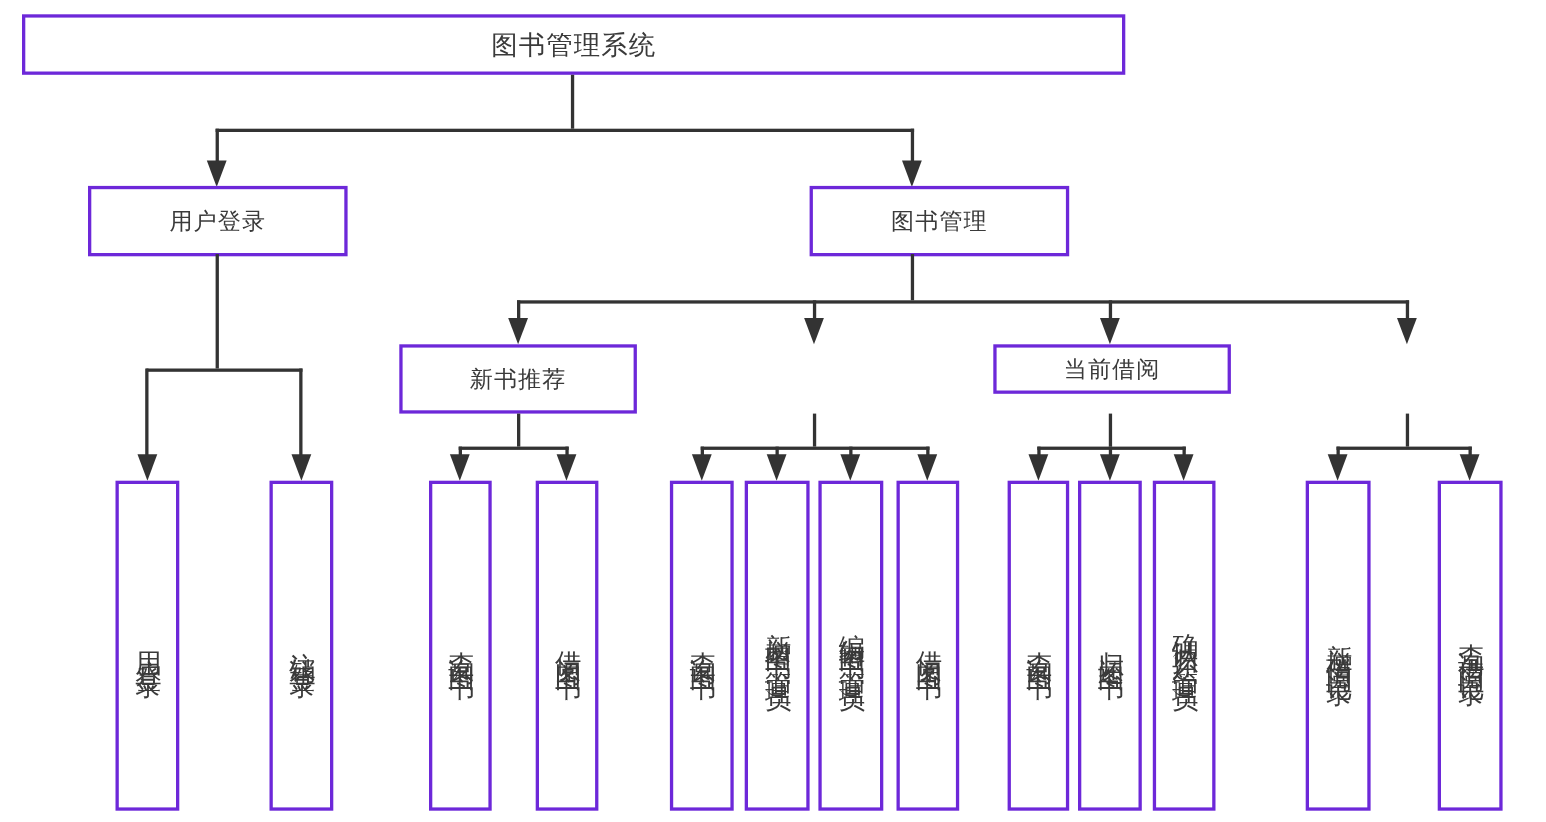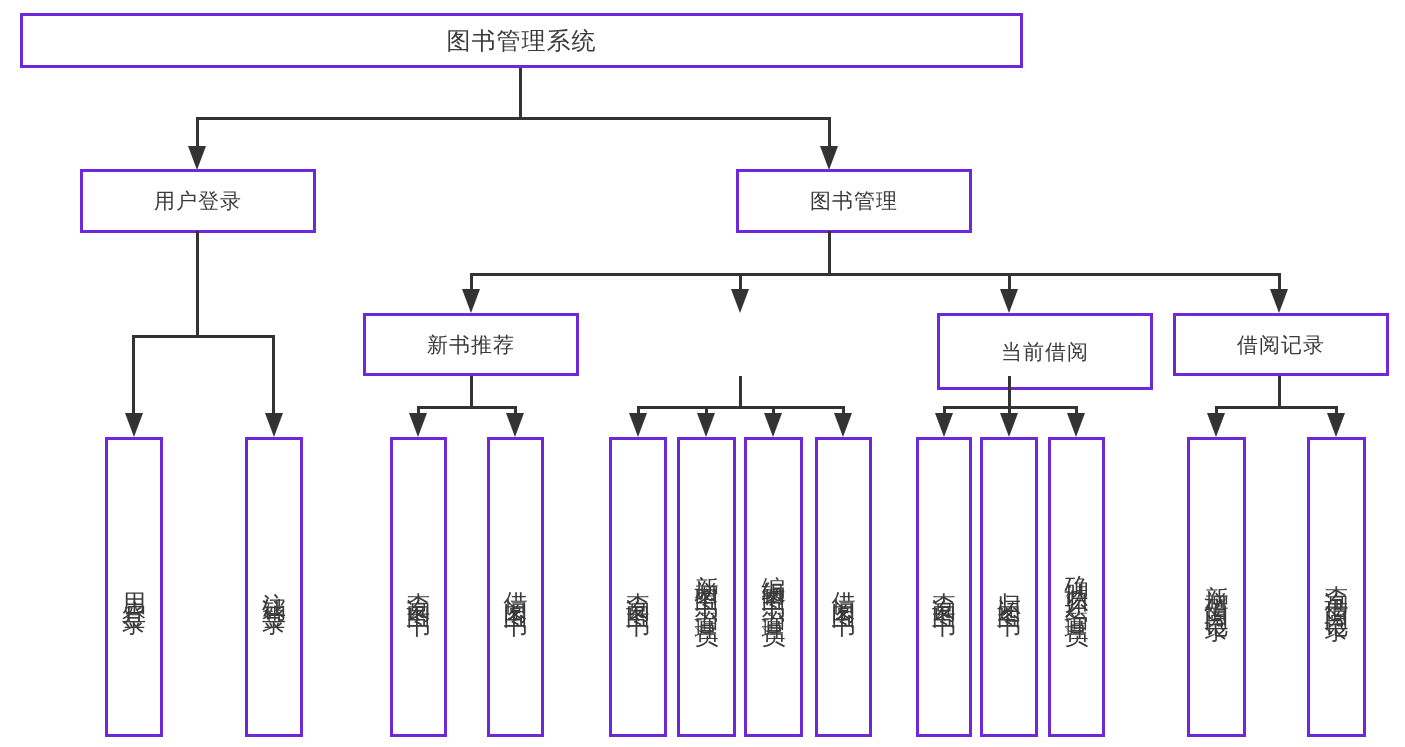--- a/index.html
+++ b/index.html
@@ -93,22 +93,21 @@
   <div class="vline" style="left:470px; top:273px; height:18px;"></div>
   <div class="arrowhead" style="left:462px; top:289px;"></div>
   <div class="vline" style="left:739px; top:273px; height:18px;"></div>
   <div class="arrowhead" style="left:731px; top:289px;"></div>
   <div class="vline" style="left:1008px; top:273px; height:18px;"></div>
   <div class="arrowhead" style="left:1000px; top:289px;"></div>
   <div class="vline" style="left:1278px; top:273px; height:18px;"></div>
   <div class="arrowhead" style="left:1270px; top:289px;"></div>
 
   <div class="box hbox" style="left:363px; top:313px; width:216px; height:63px;">新书推荐</div>
-  <div class="box hbox" style="left:937px; top:313px; width:216px; height:77px;">当前借阅</div>
-  <div class="box hbox" style="left:1173px; top:313px; width:216px; height:63px;">借阅记录</div>
+  <div class="box hbox" style="left:903px; top:313px; width:216px; height:45px;">当前借阅</div>
 
   <div class="vline" style="left:470px; top:376px; height:30px;"></div>
   <div class="hline" style="left:417px; top:406px; width:100px;"></div>
   <div class="vline" style="left:417px; top:406px; height:9px;"></div>
   <div class="arrowhead" style="left:409px; top:413px;"></div>
   <div class="vline" style="left:514px; top:406px; height:9px;"></div>
   <div class="arrowhead" style="left:506px; top:413px;"></div>
 
   <div class="vline" style="left:739px; top:376px; height:30px;"></div>
   <div class="hline" style="left:637px; top:406px; width:208px;"></div>

